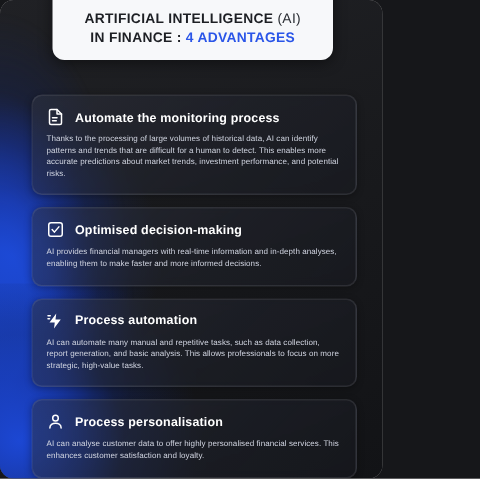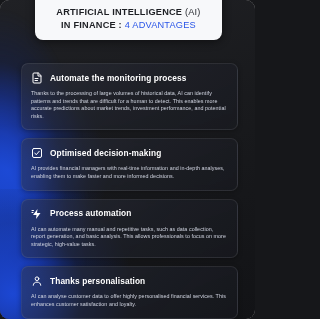--- a/index.html
+++ b/index.html
@@ -97,21 +97,21 @@
   .title-line {
     font-size: 9.2px;
     font-weight: 700;
     letter-spacing: 0.22px;
     color: #1d1f24;
     line-height: 12.5px;
     white-space: nowrap;
   }
 
   .title-line .soft { font-weight: 400; color: #2a2d33; }
-  .title-line .accent { color: #2a55e8; font-weight: 400; }
+  .title-line .accent { color: #2a55e8; font-weight: 700; }
 
   
   #cards {
     position: absolute;
     left: 21px;
     right: 17px;
     top: 63px;
     display: flex;
     flex-direction: column;
     gap: 8px;
@@ -231,19 +231,19 @@
     </div>
 
     <div class="card">
       <div class="card-head">
         <span class="card-icon">
           <svg viewBox="0 0 24 24" fill="none" stroke="currentColor" stroke-width="2" stroke-linecap="round" stroke-linejoin="round">
             <circle cx="12" cy="7.5" r="3.7"></circle>
             <path d="M4.5 20.5c0-3.9 3.4-6.3 7.5-6.3s7.5 2.4 7.5 6.3"></path>
           </svg>
         </span>
-        <span class="card-title">Thanks personalisation</span>
+        <span class="card-title">Process personalisation</span>
       </div>
       <div class="card-body">AI can analyse customer data to offer highly personalised financial services. This enhances customer satisfaction and loyalty.</div>
     </div>
 
   </div>
 </div>
 
 </body></html>

